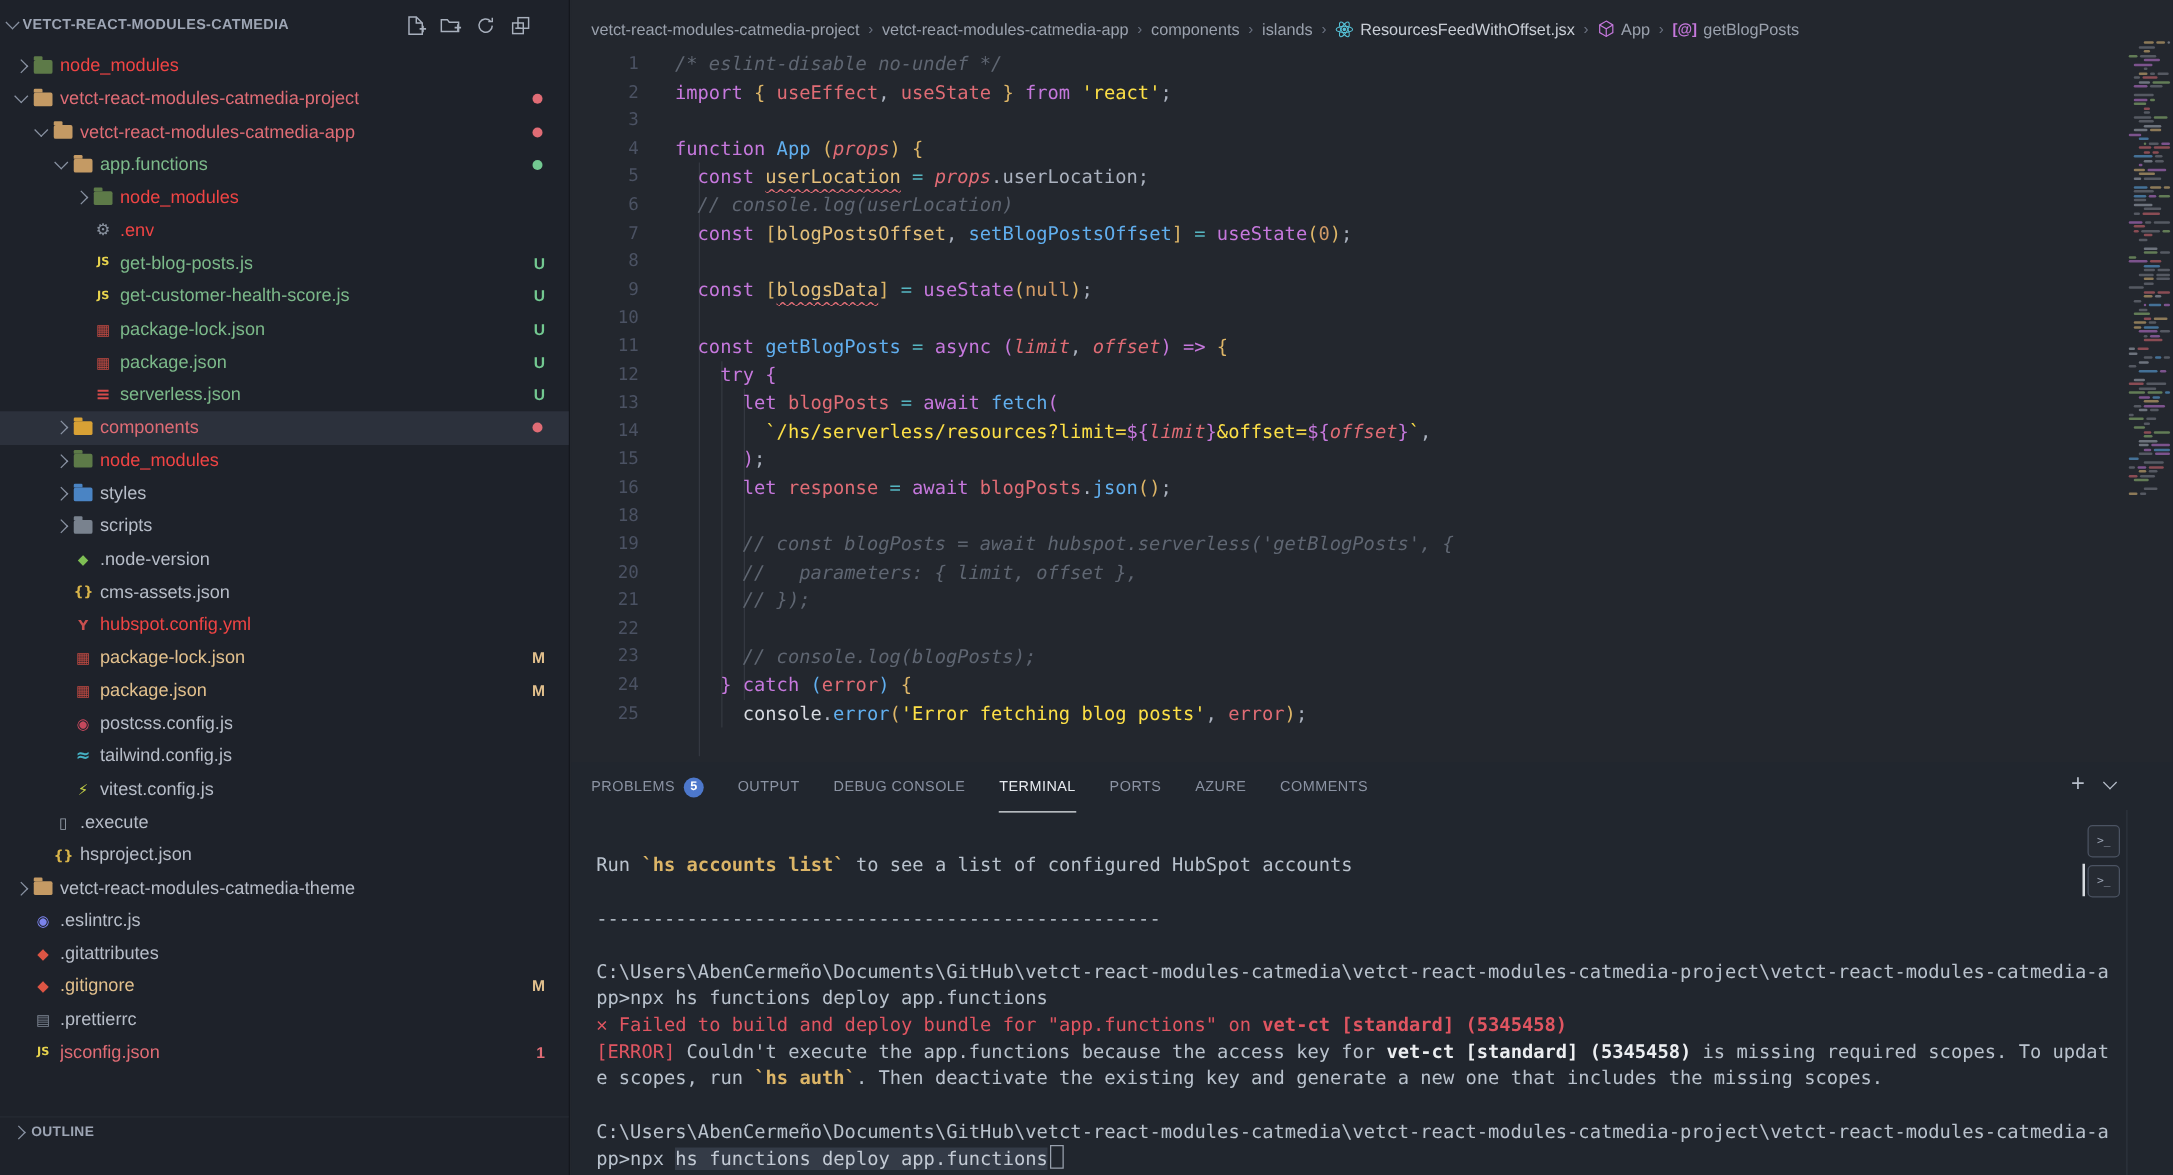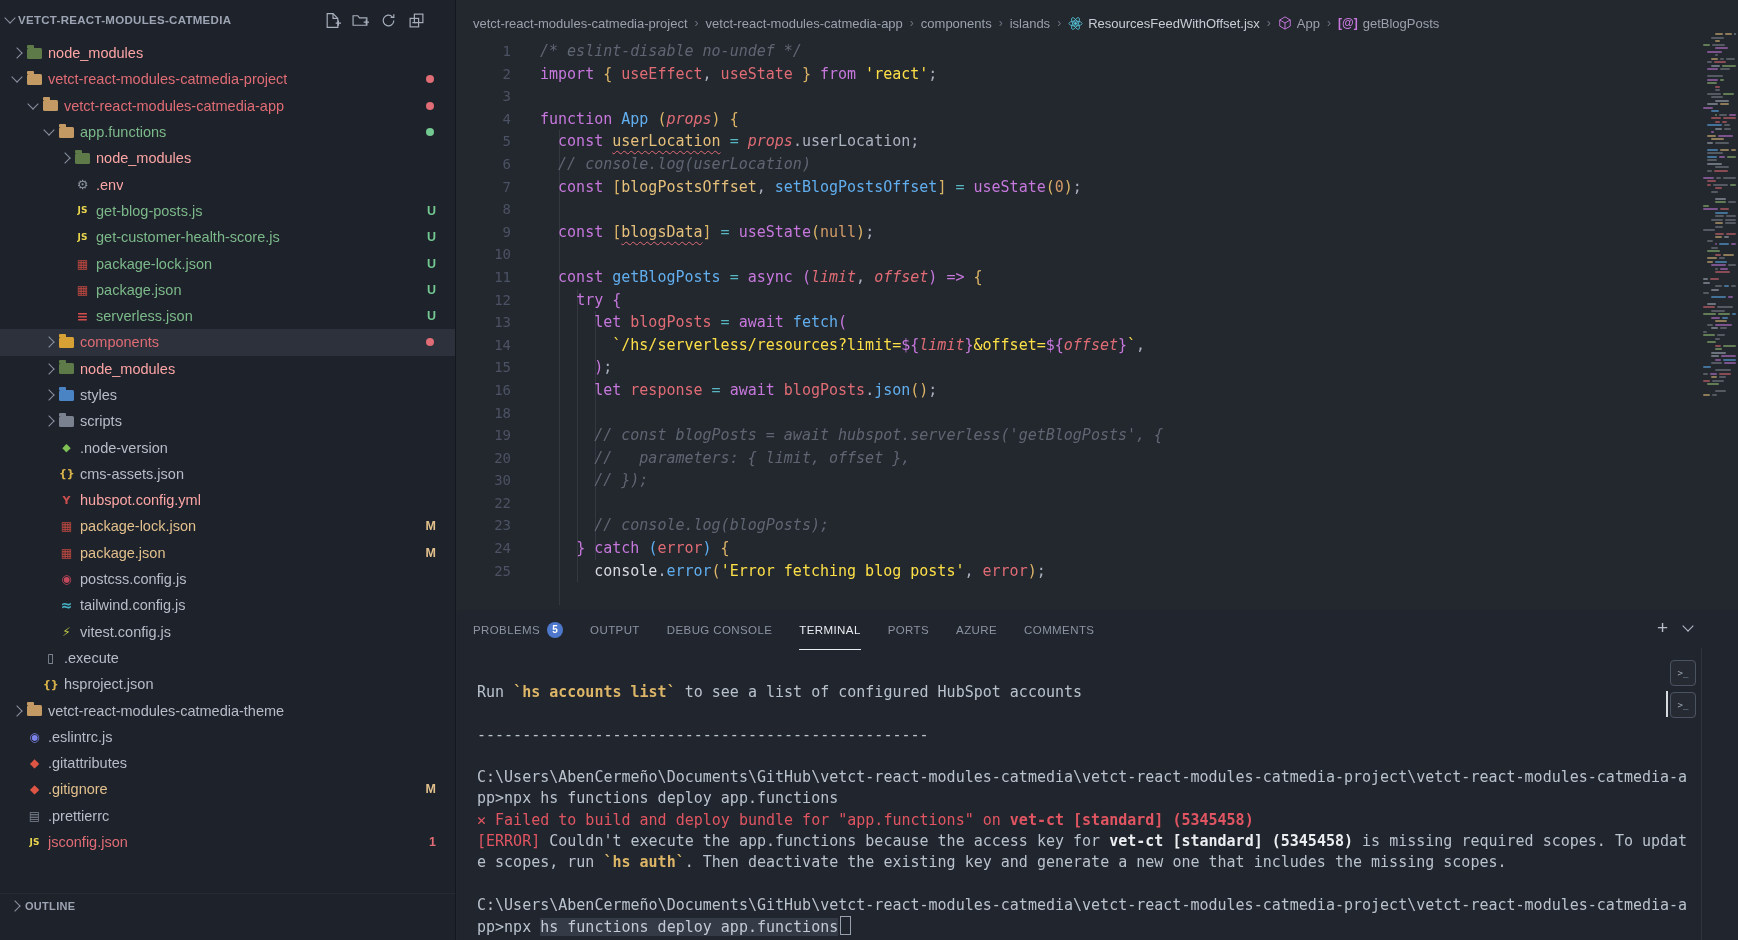--- a/index.html
+++ b/index.html
@@ -16,21 +16,21 @@
   .chev.open{transform:rotate(45deg);margin-top:-4px}
   .chev.closed{transform:rotate(-45deg)}
   .chev-box{width:17px;flex:none;display:flex;justify-content:center}
   #file-tree{position:absolute;top:40px;left:0;right:0}
   .row{height:26.3px;display:flex;align-items:center;position:relative;cursor:pointer;font-size:14.5px;box-sizing:border-box}
   .row.sel{background:#2c313c}
   .fold{width:15px;height:11px;border-radius:1.5px;position:relative;flex:none;margin:0 6px 0 2px}
   .fold::before{content:"";position:absolute;top:-3px;left:0;width:7px;height:3px;border-radius:1px 1px 0 0;background:inherit}
   .gly{width:15px;text-align:center;font-weight:bold;flex:none;margin:0 6px 0 2px;font-family:"DejaVu Sans",sans-serif;line-height:1}
   .lbl{white-space:nowrap;overflow:hidden}
-  .c-default{color:#b7bdc8}.c-dim{color:#fca5a5}.c-green{color:#7cb98a}.c-red{color:#e06c75}.c-yellow{color:#e2c08d}
+  .c-default{color:#b7bdc8}.c-dim{color:#ef4444}.c-green{color:#7cb98a}.c-red{color:#e06c75}.c-yellow{color:#e2c08d}
   .badge{position:absolute;right:19px;font-size:12.5px;font-weight:bold}
   .dot{position:absolute;right:21px;width:8px;height:8px;border-radius:50%}
   .section{position:absolute;left:0;right:0;height:24px;border-top:1px solid #262b33;display:flex;align-items:center;padding-left:6px;color:#9da5b4;font-size:11px;font-weight:bold;letter-spacing:.3px;cursor:pointer}
   .section .chev-box{margin-right:2px}
 
   
   #editor{position:absolute;left:457px;top:0;width:1281px;height:610px;background:#23272e;overflow:hidden}
   #breadcrumb{position:absolute;top:12px;left:16px;height:22px;display:flex;align-items:center;font-size:13px;color:#9aa1ad;white-space:nowrap}
   #breadcrumb .bsep{margin:0 7px;color:#6b7280;font-size:12px}
   #breadcrumb .bicon{display:inline-flex;margin-right:5px;align-items:center}
@@ -368,21 +368,21 @@
         <div class="cl"><span class="ln">10</span><span class="lc"></span></div>
         <div class="cl"><span class="ln">11</span><span class="lc"><span class="tk-d">  </span><span class="tk-k">const</span><span class="tk-f"> getBlogPosts</span><span class="tk-o"> =</span><span class="tk-k"> async</span><span class="tk-d"> </span><span class="tk-b2">(</span><span class="tk-i">limit</span><span class="tk-d">, </span><span class="tk-i">offset</span><span class="tk-b2">)</span><span class="tk-k"> =&gt;</span><span class="tk-b1"> {</span></span></div>
         <div class="cl"><span class="ln">12</span><span class="lc"><span class="tk-d">    </span><span class="tk-k">try</span><span class="tk-b2"> {</span></span></div>
         <div class="cl"><span class="ln">13</span><span class="lc"><span class="tk-d">      </span><span class="tk-k">let</span><span class="tk-v"> blogPosts</span><span class="tk-o"> =</span><span class="tk-k"> await</span><span class="tk-f"> fetch</span><span class="tk-b2">(</span></span></div>
         <div class="cl"><span class="ln">14</span><span class="lc"><span class="tk-d">        </span><span class="tk-s">`/hs/serverless/resources?limit=</span><span class="tk-k">${</span><span class="tk-i">limit</span><span class="tk-k">}</span><span class="tk-s">&amp;offset=</span><span class="tk-k">${</span><span class="tk-i">offset</span><span class="tk-k">}</span><span class="tk-s">`</span><span class="tk-d">,</span></span></div>
         <div class="cl"><span class="ln">15</span><span class="lc"><span class="tk-d">      </span><span class="tk-b2">)</span><span class="tk-d">;</span></span></div>
         <div class="cl"><span class="ln">16</span><span class="lc"><span class="tk-d">      </span><span class="tk-k">let</span><span class="tk-v"> response</span><span class="tk-o"> =</span><span class="tk-k"> await</span><span class="tk-v"> blogPosts</span><span class="tk-d">.</span><span class="tk-f">json</span><span class="tk-b1">()</span><span class="tk-d">;</span></span></div>
         <div class="cl"><span class="ln">18</span><span class="lc"></span></div>
         <div class="cl"><span class="ln">19</span><span class="lc"><span class="tk-c">      // const blogPosts = await hubspot.serverless('getBlogPosts', {</span></span></div>
         <div class="cl"><span class="ln">20</span><span class="lc"><span class="tk-c">      //   parameters: { limit, offset },</span></span></div>
-        <div class="cl"><span class="ln">30</span><span class="lc"><span class="tk-c">      // });</span></span></div>
+        <div class="cl"><span class="ln">21</span><span class="lc"><span class="tk-c">      // });</span></span></div>
         <div class="cl"><span class="ln">22</span><span class="lc"></span></div>
         <div class="cl"><span class="ln">23</span><span class="lc"><span class="tk-c">      // console.log(blogPosts);</span></span></div>
         <div class="cl"><span class="ln">24</span><span class="lc"><span class="tk-d">    </span><span class="tk-b2">}</span><span class="tk-k"> catch</span><span class="tk-d"> </span><span class="tk-b3">(</span><span class="tk-v">error</span><span class="tk-b3">)</span><span class="tk-b1"> {</span></span></div>
         <div class="cl"><span class="ln">25</span><span class="lc"><span class="tk-d">      </span><span class="tk-w">console</span><span class="tk-d">.</span><span class="tk-f">error</span><span class="tk-b1">(</span><span class="tk-s">'Error fetching blog posts'</span><span class="tk-d">, </span><span class="tk-v">error</span><span class="tk-b1">)</span><span class="tk-d">;</span></span></div>
       </div>
     <div id="minimap">
         <div class="mrow" style="padding-left: 12px;">
           <span class="mseg" style="width: 13.7779px; background: rgb(229, 192, 123);"></span>
           <span class="mseg" style="width: 13.0945px; background: rgb(229, 192, 123);"></span>
           <span class="mseg" style="width: 3.75485px; background: rgb(171, 178, 191);"></span>

